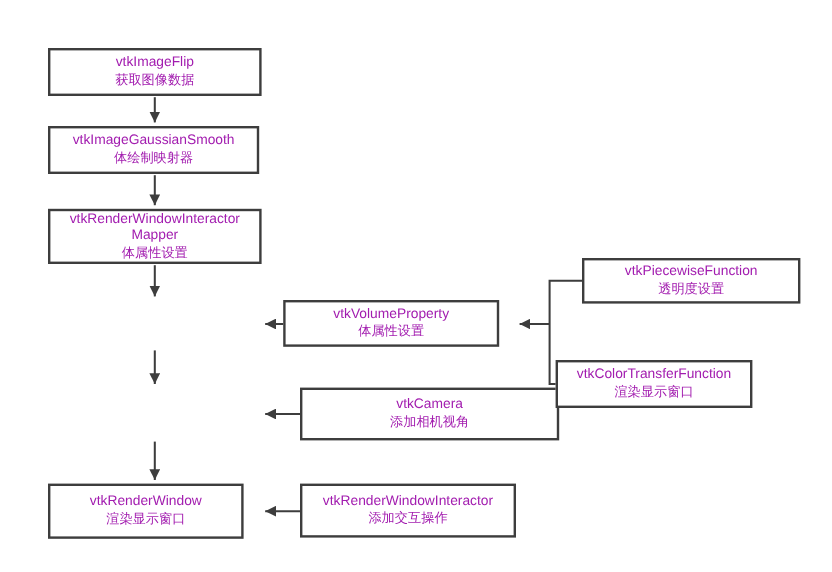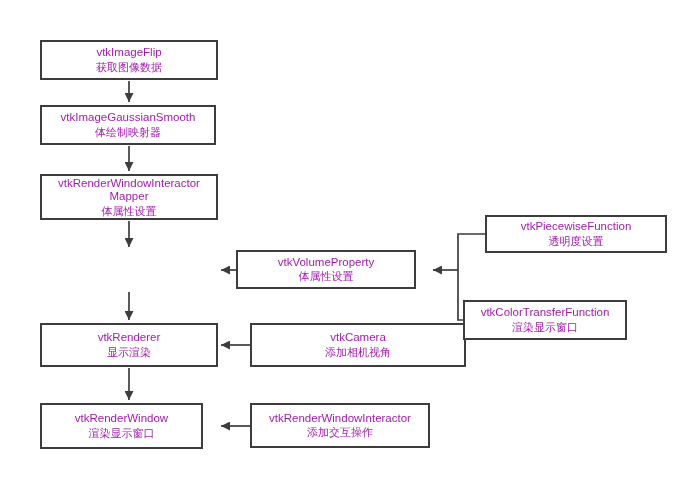--- a/index.html
+++ b/index.html
@@ -73,24 +73,20 @@
     <div class="node-subtitle">体绘制映射器</div>
   </div>
 
   <div class="node" style="left:40px; top:174px; width:178px; height:46px">
     <div class="node-title">vtkRenderWindowInteractor
 Mapper</div>
     <div class="node-subtitle">体属性设置</div>
   </div>
 
 
-  <div class="node" style="left:40px; top:323px; width:178px; height:44px">
-    <div class="node-title">vtkRenderer</div>
-    <div class="node-subtitle">显示渲染</div>
-  </div>
 
   <div class="node" style="left:40px; top:403px; width:163px; height:46px">
     <div class="node-title">vtkRenderWindow</div>
     <div class="node-subtitle">渲染显示窗口</div>
   </div>
 
   <div class="node" style="left:236px; top:250px; width:180px; height:39px">
     <div class="node-title">vtkVolumeProperty</div>
     <div class="node-subtitle">体属性设置</div>
   </div>

